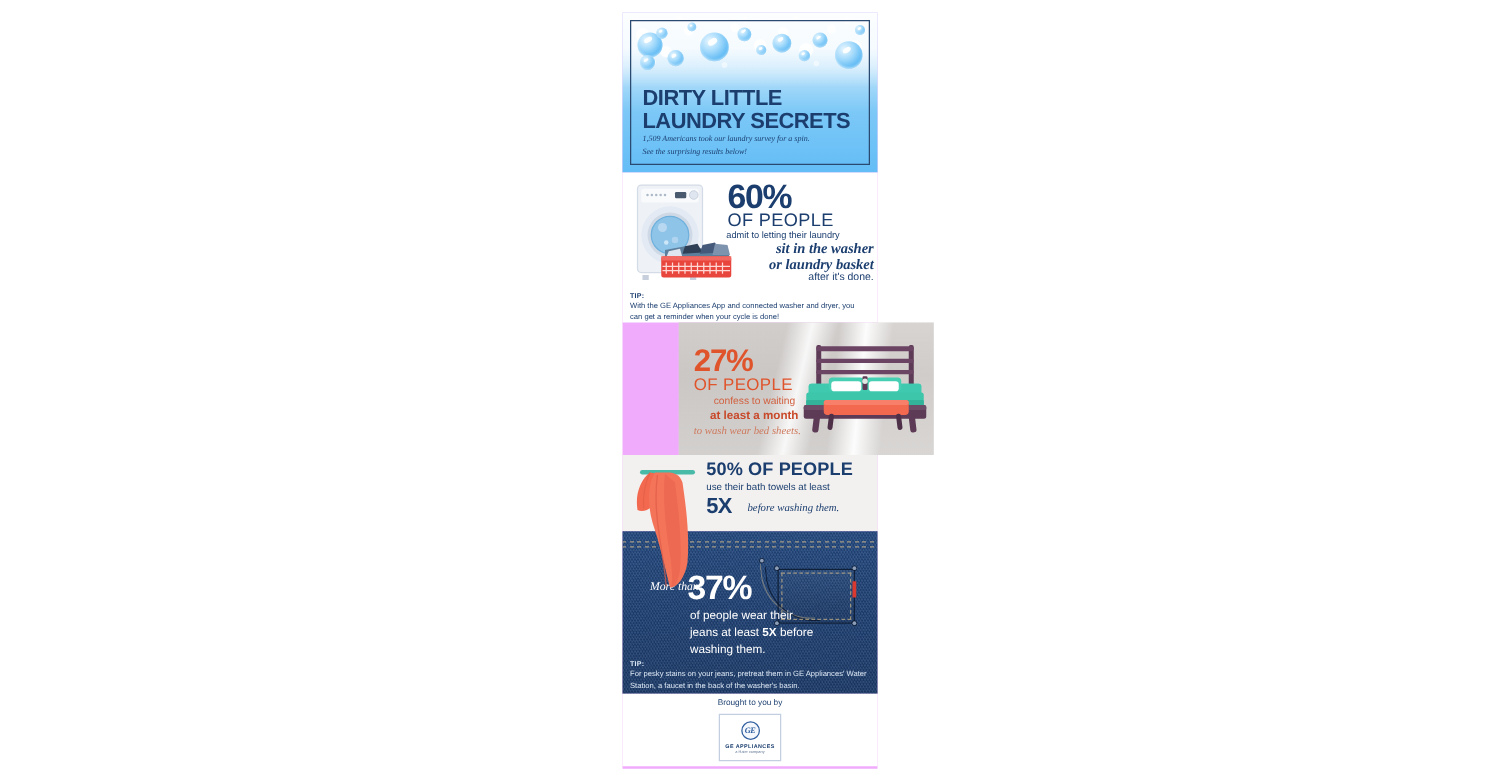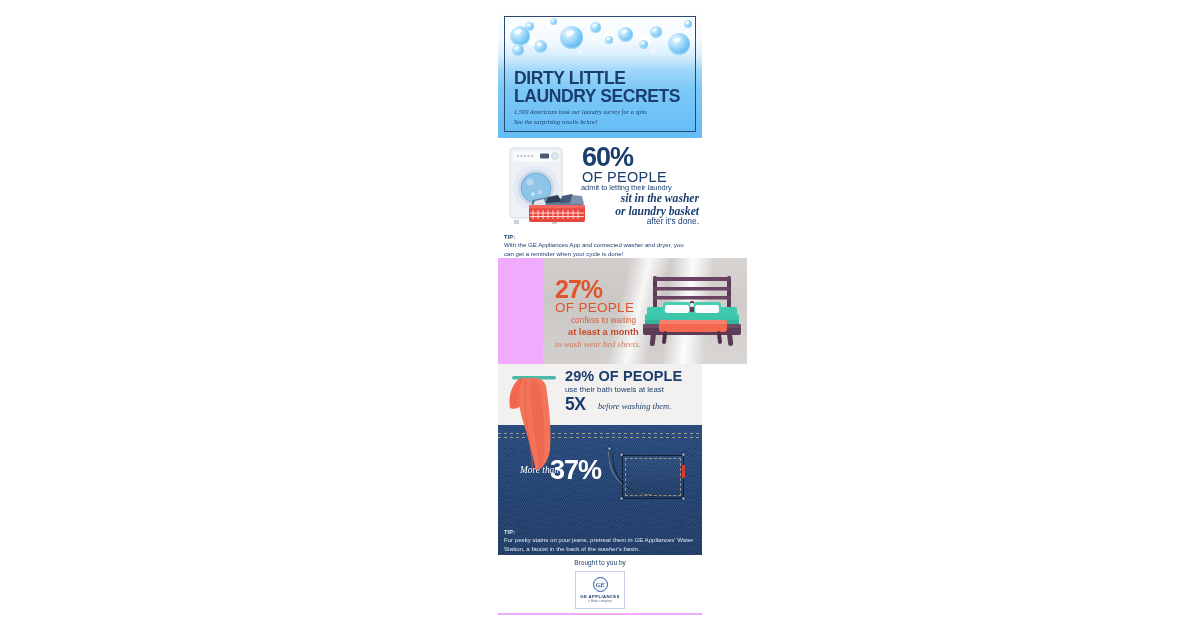--- a/index.html
+++ b/index.html
@@ -335,39 +335,44 @@
         <rect x="18" y="46" width="68" height="12" rx="3" fill="#f2694f"></rect>
         <rect x="18" y="46" width="68" height="4" rx="2" fill="#f8806a"></rect>
         <rect x="10" y="58" width="5" height="14" rx="2" fill="#5d3a55" transform="rotate(7 12 60)"></rect>
         <rect x="86" y="58" width="5" height="14" rx="2" fill="#5d3a55" transform="rotate(-7 88 60)"></rect>
         <rect x="22" y="57" width="4" height="13" rx="2" fill="#4e3048" transform="rotate(7 24 60)"></rect>
         <rect x="76" y="57" width="4" height="13" rx="2" fill="#4e3048" transform="rotate(-7 78 60)"></rect>
       </svg>
     </div>
 
     <div class="sec50">
-      <div class="num50">29% OF PEOPLE</div>
+      <div class="num50">50% OF PEOPLE</div>
       <div class="l50a">use their bath towels at least</div>
       <div class="num50b">5X</div>
       <div class="l50b">before washing them.</div>
     </div>
 
     <div class="sec37">
       <div class="seam seam-top"></div>
       <div class="curveseam"></div>
       <div class="curveseam2"></div>
       <div class="pocket"></div>
       <div class="rivet" style="left:122px; top:28px;"></div>
       <div class="rivet" style="left:184px; top:28px;"></div>
       <div class="rivet" style="left:122px; top:72px;"></div>
       <div class="rivet" style="left:184px; top:72px;"></div>
       <div class="rivet" style="left:110px; top:22px;"></div>
       <div class="redtab"></div>
       <div class="more37">More than</div>
       <div class="num37">37%</div>
+      <div class="l37">
+        <span>of people wear their</span><br>
+        <span>jeans at least </span><b>5X</b><span> before</span><br>
+        <span>washing them.</span>
+      </div>
       <div class="tip37">
         <div class="tip-label">TIP:</div>
         <div class="tip-body">For pesky stains on your jeans, pretreat them in GE Appliances' Water Station, a faucet in the back of the washer's basin.</div>
       </div>
     </div>
 
     <svg class="towel-wrap" viewBox="0 0 70 100">
       <rect x="6" y="2" width="44" height="3.6" rx="1.8" fill="#49b9a8"></rect>
       <path d="M14 4 C6 10 2 22 4 34 C8 36 14 34 16 30 C14 20 16 10 20 5 Z" fill="#f2694f"></path>
       <path d="M18 4 C12 14 12 30 16 44 C22 62 26 80 30 96 C36 96 42 88 44 76 C46 52 42 26 40 12 C38 6 34 4 28 4 Z" fill="#f4745a"></path>

